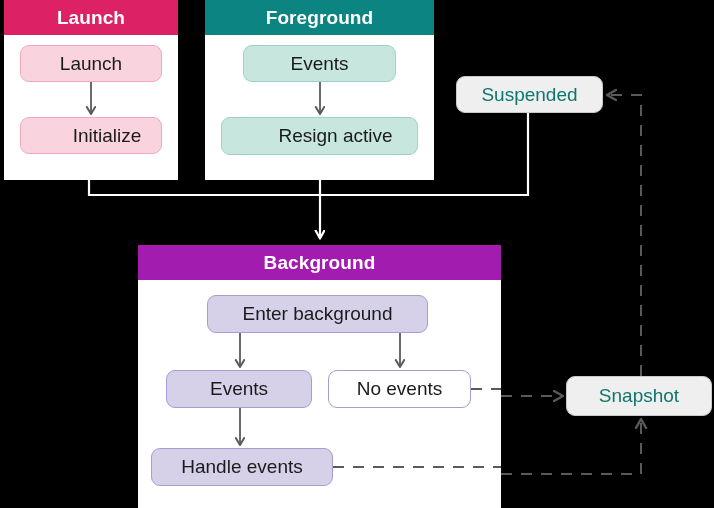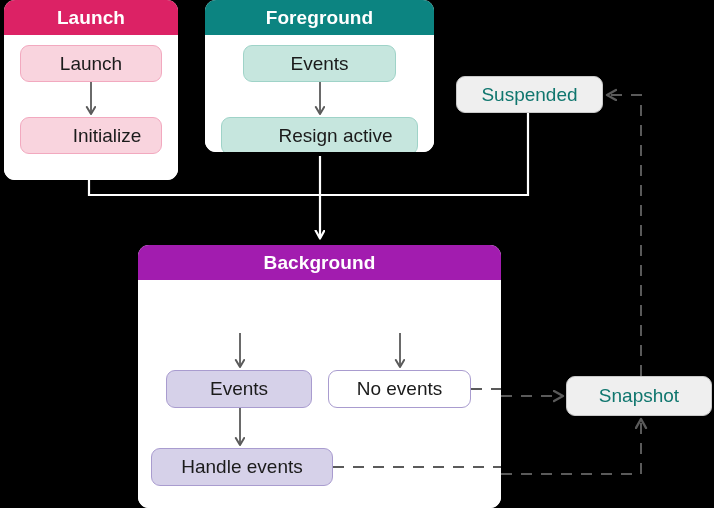--- a/index.html
+++ b/index.html
@@ -18,21 +18,21 @@
   }
   .svg-layer {
     position: absolute;
     left: 0; top: 0;
     width: 714px;
     height: 508px;
     pointer-events: none;
   }
   .panel {
     position: absolute;
-    border-radius: 11px;
+    border-radius: 0;
     overflow: hidden;
     background: #ffffff;
   }
   .panel-header {
     height: 35px;
     line-height: 35px;
     text-align: center;
     color: #ffffff;
     font-size: 19px;
     font-weight: bold;
@@ -53,21 +53,21 @@
     justify-content: center;
     font-size: 19px;
     color: #1b1b1b;
     white-space: nowrap;
   }
   
   #panel-launch { left: 4px; top: 0px; width: 174px; height: 180px; }
   #panel-launch .panel-header { background: #DC2265; }
   .node-pink { background: #F9D4DE; border-color: #F2A9BF; }
   
-  #panel-foreground { left: 205px; top: 0px; width: 229px; height: 152px; }
+  #panel-foreground { left: 205px; top: 0px; width: 229px; height: 180px; }
   #panel-foreground .panel-header { background: #0C8481; }
   .node-teal { background: #C6E6DE; border-color: #9FD3C8; }
   
   #panel-background { left: 138px; top: 245px; width: 363px; height: 263px; }
   #panel-background .panel-header { background: #a21caf; }
   .node-purple { background: #D6D1E9; border-color: #A99CCF; }
   .node-purple-outline { background: #ffffff; border-color: #A99CCF; }
   
   .node-grey {
     position: absolute;
@@ -136,20 +136,21 @@
           </marker>
         </defs>
         <path d="M115,47 L115,78" fill="none" stroke="#5A5A5A" stroke-width="1.8" marker-end="url(#gArrowF)"></path>
       </svg>
     </div>
   </div>
 
   <div class="panel" id="panel-background">
     <div class="panel-header">Background</div>
     <div class="panel-body">
+      <div class="node node-purple" style="left:69px; top:15px; width:221px; height:38px;">Enter background</div>
       <div class="node node-purple" style="left:28px; top:90px; width:146px; height:38px;">Events</div>
       <div class="node node-purple" style="left:13px; top:168px; width:182px; height:38px;">Handle events</div>
       <div class="node node-purple-outline" style="left:190px; top:90px; width:143px; height:38px;">No events</div>
       <svg class="svg-layer" style="width:363px;height:228px;" viewBox="0 0 363 228">
         <defs>
           <marker id="gArrowB" markerWidth="12" markerHeight="12" refX="7" refY="5" orient="auto" markerUnits="userSpaceOnUse">
             <path d="M1,0.8 L8,5 L1,9.2" fill="none" stroke="#5A5A5A" stroke-width="2" stroke-linecap="round" stroke-linejoin="round"></path>
           </marker>
         </defs>
         <g fill="none" stroke="#5A5A5A" stroke-width="1.8">

